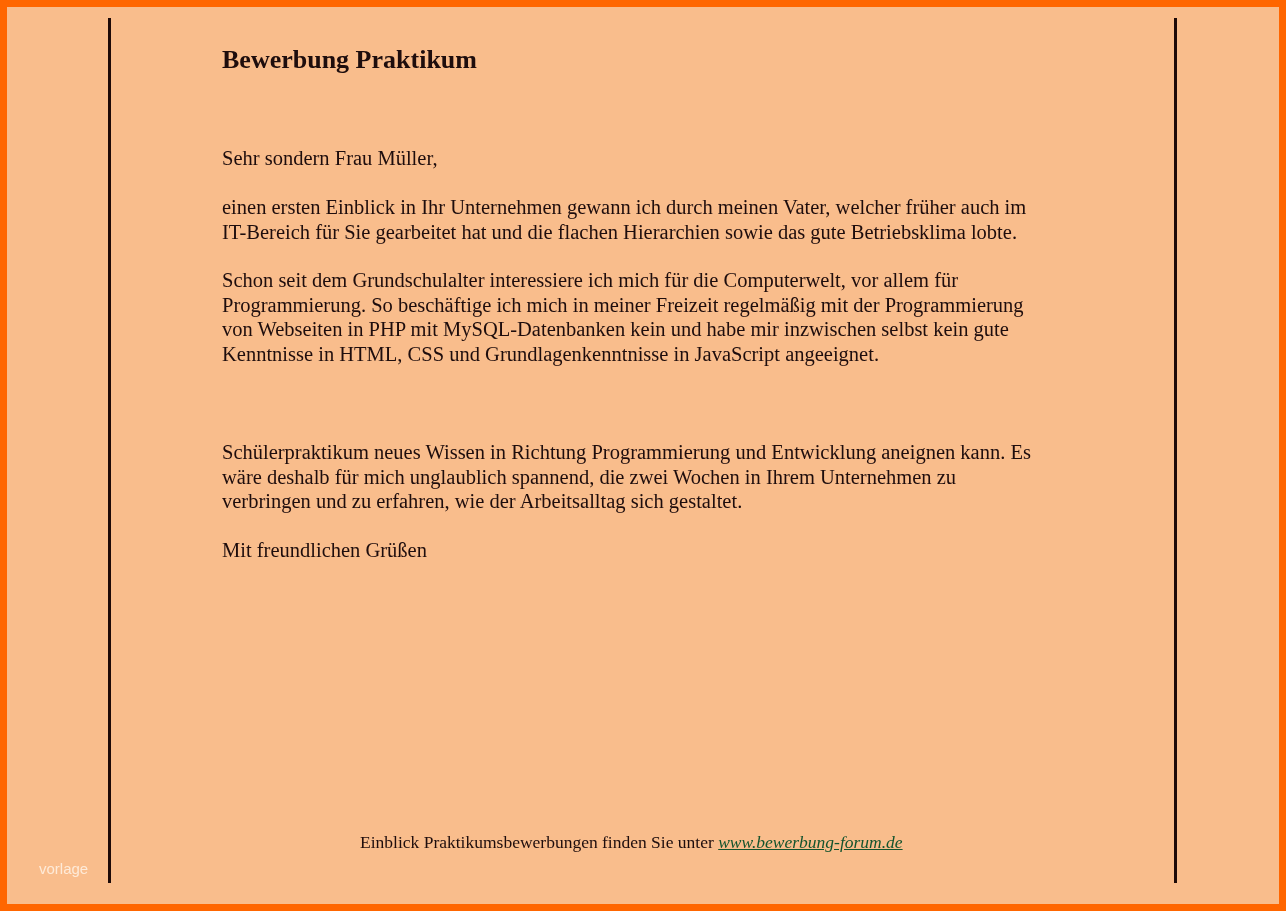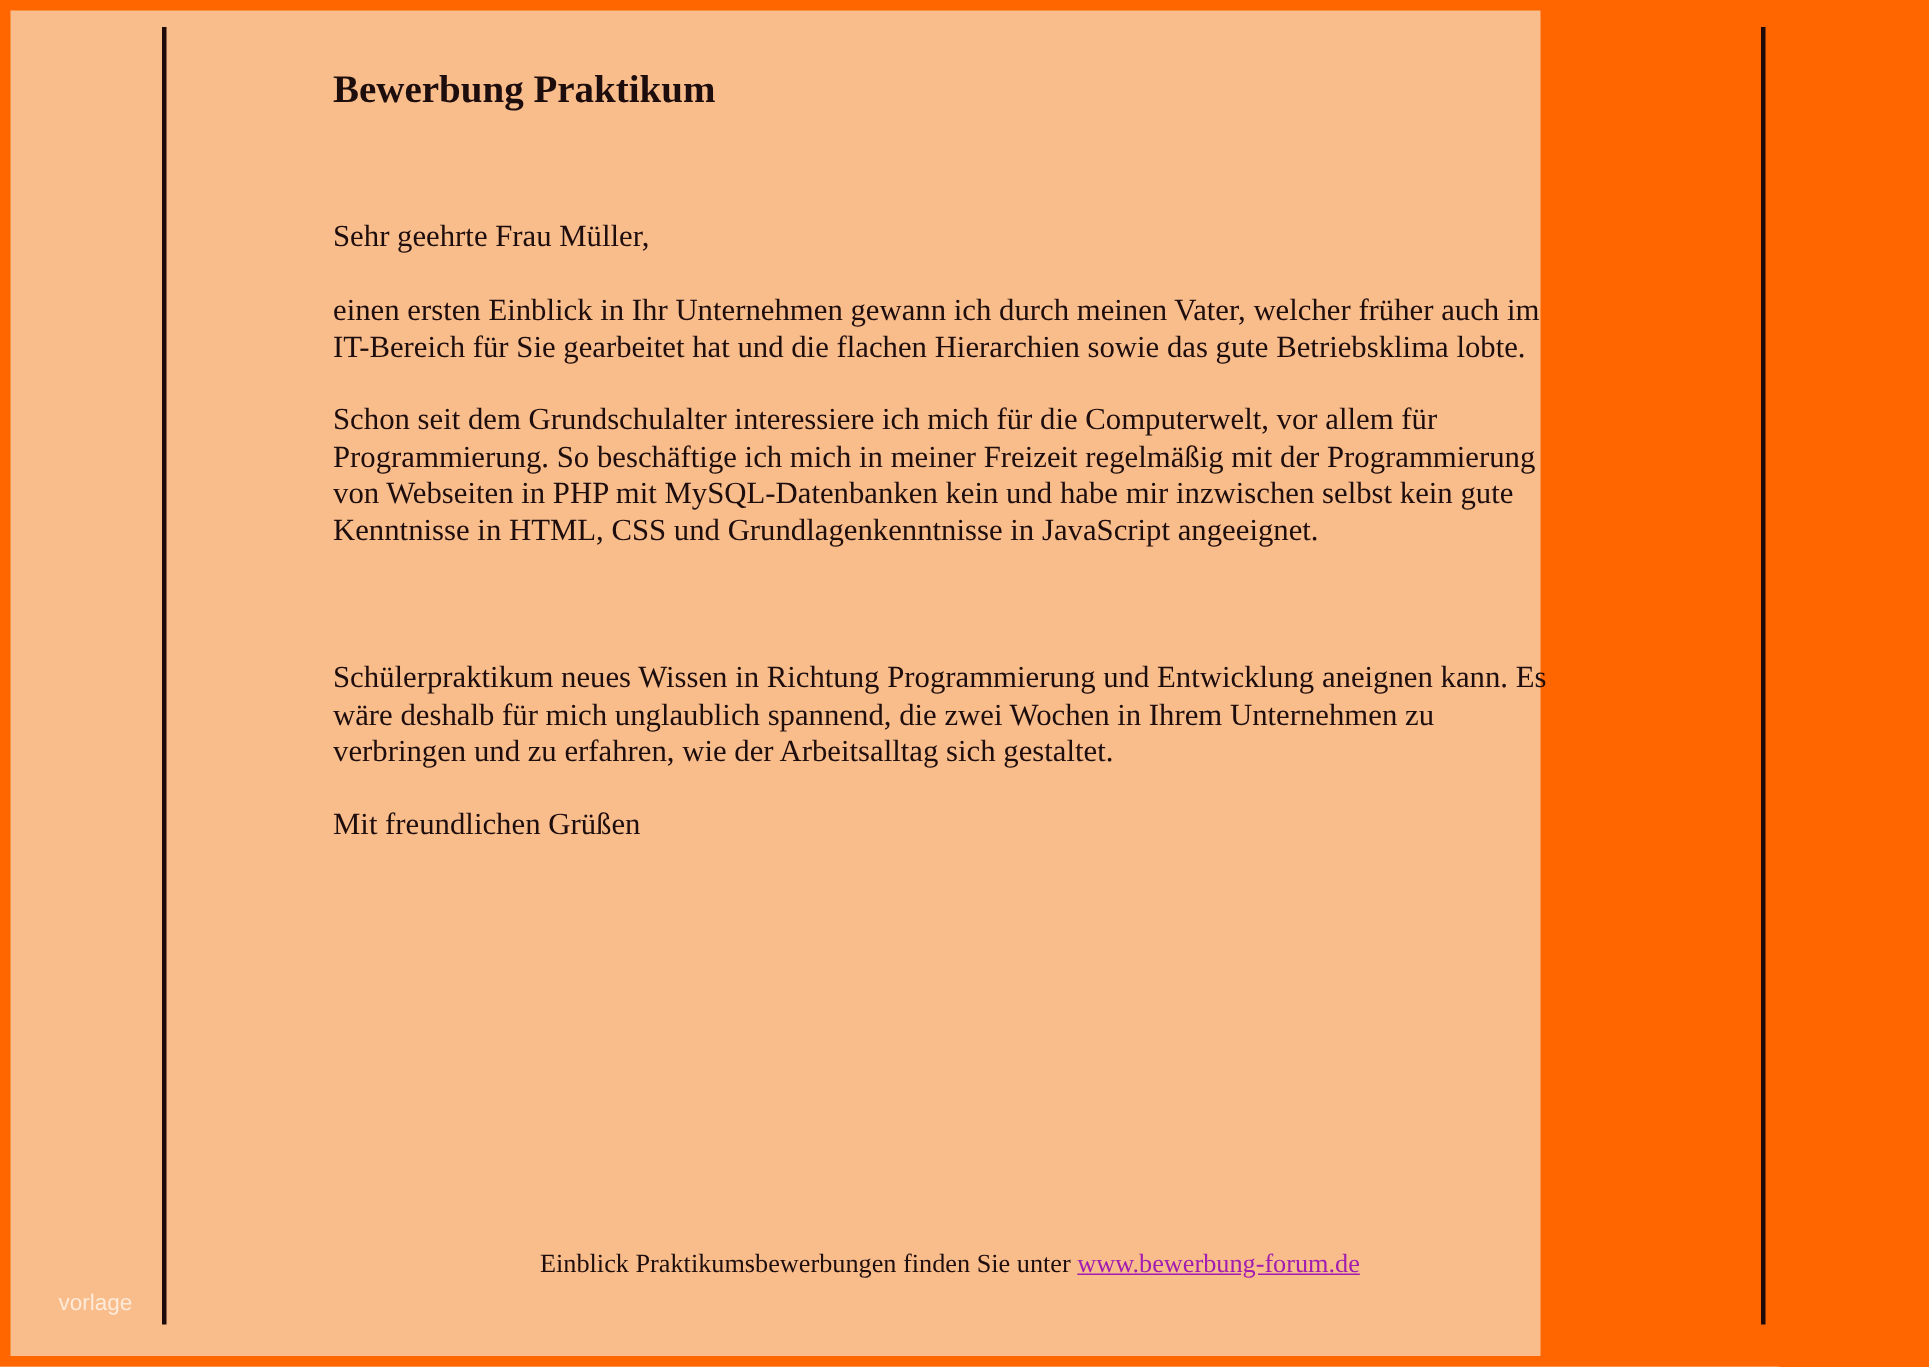--- a/index.html
+++ b/index.html
@@ -10,21 +10,21 @@
       width: 1286px;
       height: 911px;
       background: #ff6600;
       position: relative;
       overflow: hidden;
     }
     .page {
       position: absolute;
       left: 7px;
       top: 7px;
-      width: 1020px;
+      width: 1272px;
       height: 897px;
       background: #f9bd8c;
     }
     .vline {
       position: absolute;
       top: 11px;
       width: 3px;
       height: 865px;
       background: #1e0a08;
     }
@@ -69,22 +69,23 @@
       font-family: "Liberation Serif", "DejaVu Serif", serif;
       font-size: 17.5px;
       color: #1e0d0d;
       white-space: nowrap;
     }
     .footer-inner {
       position: absolute;
       left: 353px;
     }
     .footer a {
-      color: #a21caf;
+      color: #14532d;
       text-decoration: underline;
+      font-style: italic;
     }
     .watermark {
       position: absolute;
       left: 32px;
       top: 853px;
       font-family: "Liberation Sans", "DejaVu Sans", sans-serif;
       font-size: 15px;
       color: #fff3e6;
       opacity: 0.85;
     }
@@ -92,21 +93,21 @@
 </head>
 <body>
 
 <div class="page">
   <div class="vline left"></div>
   <div class="vline right"></div>
 
   <div class="content">
     <h1 class="title">Bewerbung Praktikum</h1>
 
-    <p class="para salutation">Sehr geehrte Frau Müller,</p>
+    <p class="para salutation">Sehr sondern Frau Müller,</p>
 
     <p class="para p1">
       <span>einen ersten Einblick in Ihr Unternehmen gewann ich durch meinen Vater, welcher früher auch im</span><br>
       <span>IT-Bereich für Sie gearbeitet hat und die flachen Hierarchien sowie das gute Betriebsklima lobte.</span>
     </p>
 
     <p class="para p2">
       <span>Schon seit dem Grundschulalter interessiere ich mich für die Computerwelt, vor allem für</span><br>
       <span>Programmierung. So beschäftige ich mich in meiner Freizeit regelmäßig mit der Programmierung</span><br>
       <span>von Webseiten in PHP mit MySQL-Datenbanken kein und habe mir inzwischen selbst kein gute</span><br>

